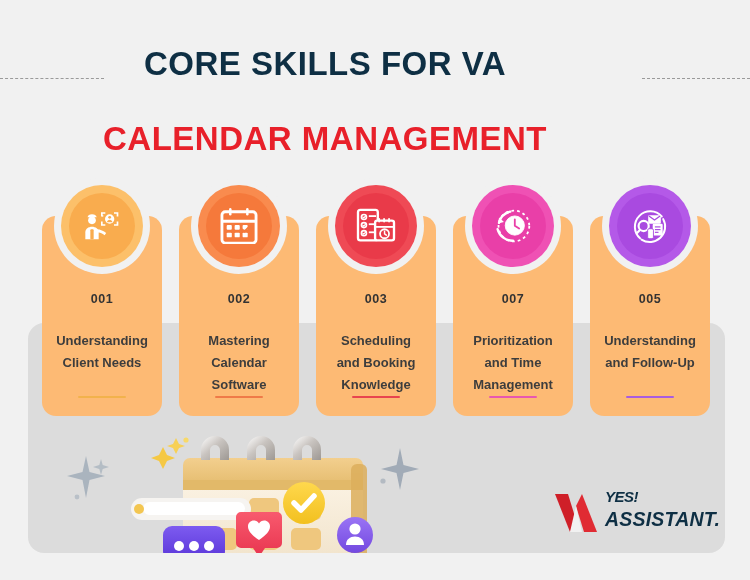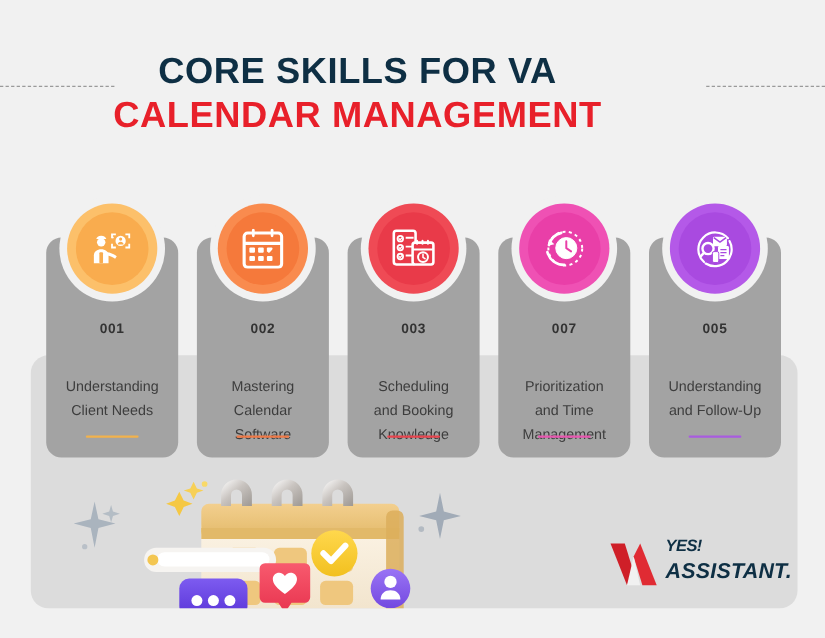--- a/index.html
+++ b/index.html
@@ -58,41 +58,42 @@
     position: absolute;
     left: 42px; top: 216px;
     width: 668px; height: 200px;
     display: flex;
     gap: 17px;
   }
   .card {
     position: relative;
     width: 120px;
     height: 200px;
-    background: #a3a3a3;
+    background: #fdba74;
     border-radius: 14px;
     display: flex;
     flex-direction: column;
     align-items: center;
   }
   .card-num {
     margin-top: 76px;
     font-size: 12.5px;
     font-weight: bold;
     color: #333333;
     letter-spacing: 0.6px;
   }
   .card-text {
-    margin-top: 34px;
+    margin-top: 24px;
     font-size: 13px;
     line-height: 1.68;
     color: #3d3d3d;
     text-align: center;
     padding: 0 6px;
     white-space: pre-line;
+    font-weight: bold;
   }
   .card-rule {
     position: absolute;
     bottom: 18px;
     left: 50%;
     transform: translateX(-50%);
     width: 48px;
     height: 2px;
     border-radius: 2px;
   }
@@ -154,21 +155,21 @@
 </head>
 <body>
 
 <div id="canvas" style="background: rgb(241, 241, 241);">
 
   <div class="dash-left"></div>
   <div class="dash-right"></div>
 
   <div class="title-wrap">
     <div class="title-line1" style="color: rgb(14, 47, 68);">CORE SKILLS FOR VA</div>
-    <div class="title-line2" style="color: rgb(232, 32, 42);">CALENDAR MANAGEMENT</div>
+    <div class="title-line2" style="color: rgb(232, 32, 42); margin-top: 35px;">CALENDAR MANAGEMENT</div>
   </div>
 
   <div class="panel" style="background: rgb(220, 220, 220);"></div>
 
   <div class="cards">
 
     <div class="card">
       <div class="icon-bubble">
         <div class="icon-outer" id="io1" style="background: rgb(252, 192, 106);">
           <div class="icon-inner" id="ii1" style="background: rgb(249, 172, 78);">

